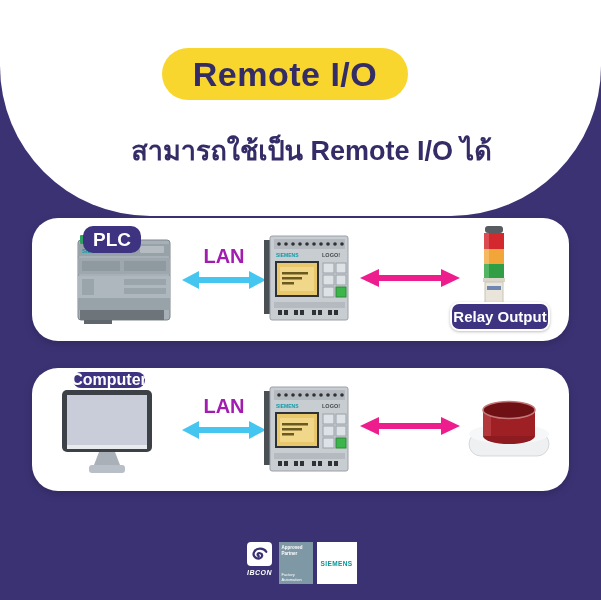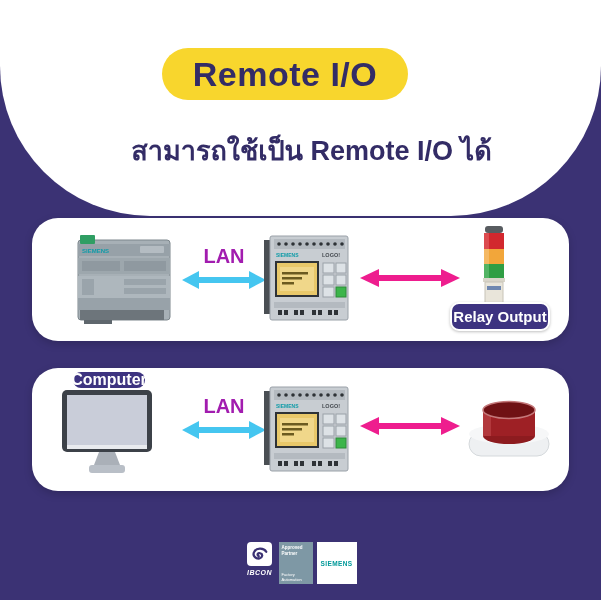--- a/index.html
+++ b/index.html
@@ -47,20 +47,23 @@
   <div class="header"></div>
 
   <div class="title-pill">
     <span>Remote I/O</span>
   </div>
 
   <div class="subtitle">สามารถใช้เป็น Remote I/O ได้</div>
 
   <div class="panel panel1">
 
+    <div class="tag" style="left:51px;top:8px;width:58px;height:27px;font-size:19px;border-radius:10px;">
+      <span>PLC</span>
+    </div>
 
     <svg class="dev" style="left:42px;top:14px;" width="100" height="96" viewBox="0 0 100 96">
       <rect x="4" y="8" width="92" height="80" rx="3" fill="#a7b0b6" stroke="#7c868c"></rect>
       <rect x="6" y="3" width="15" height="9" rx="1" fill="#2f9e63"></rect>
       <rect x="4" y="12" width="92" height="12" fill="#97a1a8"></rect>
       <text x="8" y="21" font-size="6" font-weight="bold" fill="#0f9ba8">SIEMENS</text>
       <rect x="66" y="14" width="24" height="7" rx="1" fill="#b4bcc2"></rect>
       <rect x="4" y="26" width="92" height="16" fill="#9da7ad"></rect>
       <rect x="8" y="29" width="38" height="10" fill="#8f99a0"></rect>
       <rect x="50" y="29" width="42" height="10" fill="#8f99a0"></rect>

